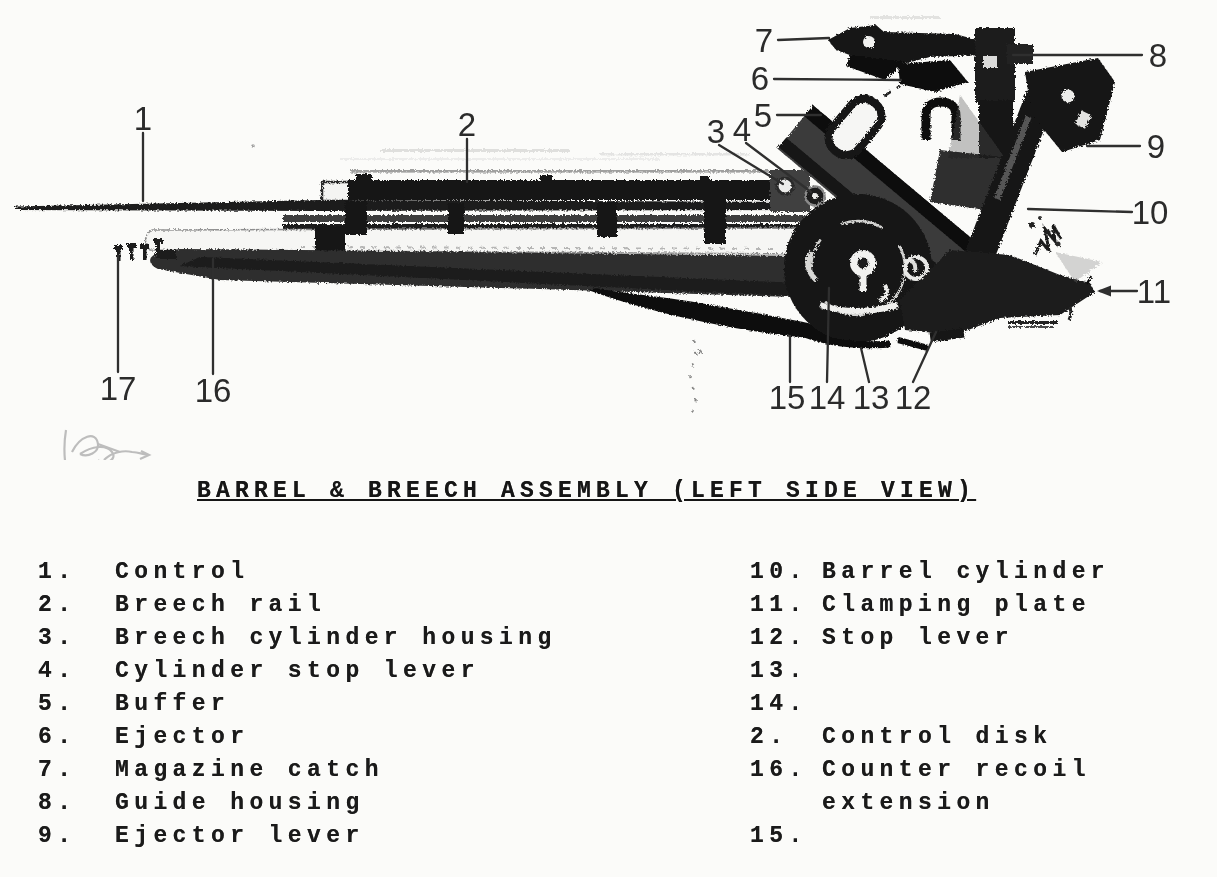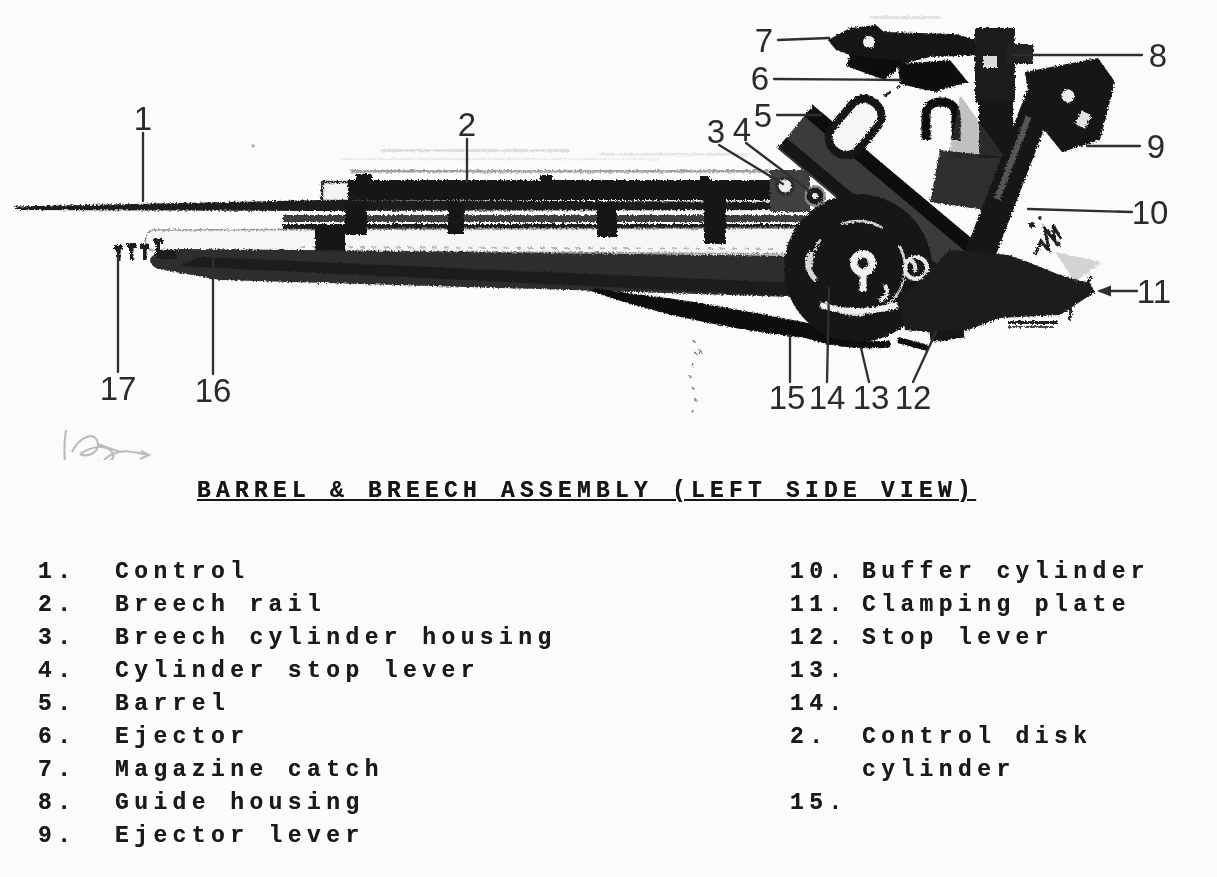--- a/index.html
+++ b/index.html
@@ -18,21 +18,21 @@
     text-shadow:0 0 .6px rgba(25,25,25,.75);
     text-decoration:underline;
   }
   .plist{
     position:absolute;top:556px;
     font-size:23px;font-weight:700;letter-spacing:5.4px;
     color:#1a1a1a;line-height:33px;
     text-shadow:0 0 .6px rgba(25,25,25,.7);
   }
   .plist.left{left:38px;}
-  .plist.right{left:790px;}
+  .plist.right{left:750px;}
   .prow{display:flex;white-space:nowrap;}
   .pnum{display:inline-block;width:77px;flex:0 0 auto;}
   .plist.right .pnum{width:72px;}
   .plabel{display:inline-block;}
   svg text.callout{
     font-family:"Liberation Sans", sans-serif;
     font-size:33px;fill:#2b2b2b;
   }
 </style>
 </head>
@@ -267,21 +267,21 @@
       <div class="prow">
         <span class="pnum">3.</span>
         <span class="plabel">Breech cylinder housing</span>
       </div>
       <div class="prow">
         <span class="pnum">4.</span>
         <span class="plabel">Cylinder stop lever</span>
       </div>
       <div class="prow">
         <span class="pnum">5.</span>
-        <span class="plabel">Barrel</span>
+        <span class="plabel">Buffer</span>
       </div>
       <div class="prow">
         <span class="pnum">6.</span>
         <span class="plabel">Ejector</span>
       </div>
       <div class="prow">
         <span class="pnum">7.</span>
         <span class="plabel">Magazine catch</span>
       </div>
       <div class="prow">
@@ -289,42 +289,46 @@
         <span class="plabel">Guide housing</span>
       </div>
       <div class="prow">
         <span class="pnum">9.</span>
         <span class="plabel">Ejector lever</span>
       </div>
     </div>
   <div class="plist right" id="plist-right">
       <div class="prow">
         <span class="pnum">10.</span>
-        <span class="plabel">Buffer cylinder</span>
+        <span class="plabel">Barrel cylinder</span>
       </div>
       <div class="prow">
         <span class="pnum">11.</span>
         <span class="plabel">Clamping plate</span>
       </div>
       <div class="prow">
         <span class="pnum">12.</span>
         <span class="plabel">Stop lever</span>
       </div>
       <div class="prow">
         <span class="pnum">13.</span>
       </div>
       <div class="prow">
         <span class="pnum">14.</span>
       </div>
       <div class="prow">
         <span class="pnum">2.</span>
         <span class="plabel">Control disk</span>
       </div>
       <div class="prow">
+        <span class="pnum">16.</span>
+        <span class="plabel">Counter recoil</span>
+      </div>
+      <div class="prow">
         <span class="pnum"></span>
-        <span class="plabel">cylinder</span>
+        <span class="plabel">extension</span>
       </div>
       <div class="prow">
         <span class="pnum">15.</span>
       </div>
     </div>
 
 </div>
 
 </body></html>

